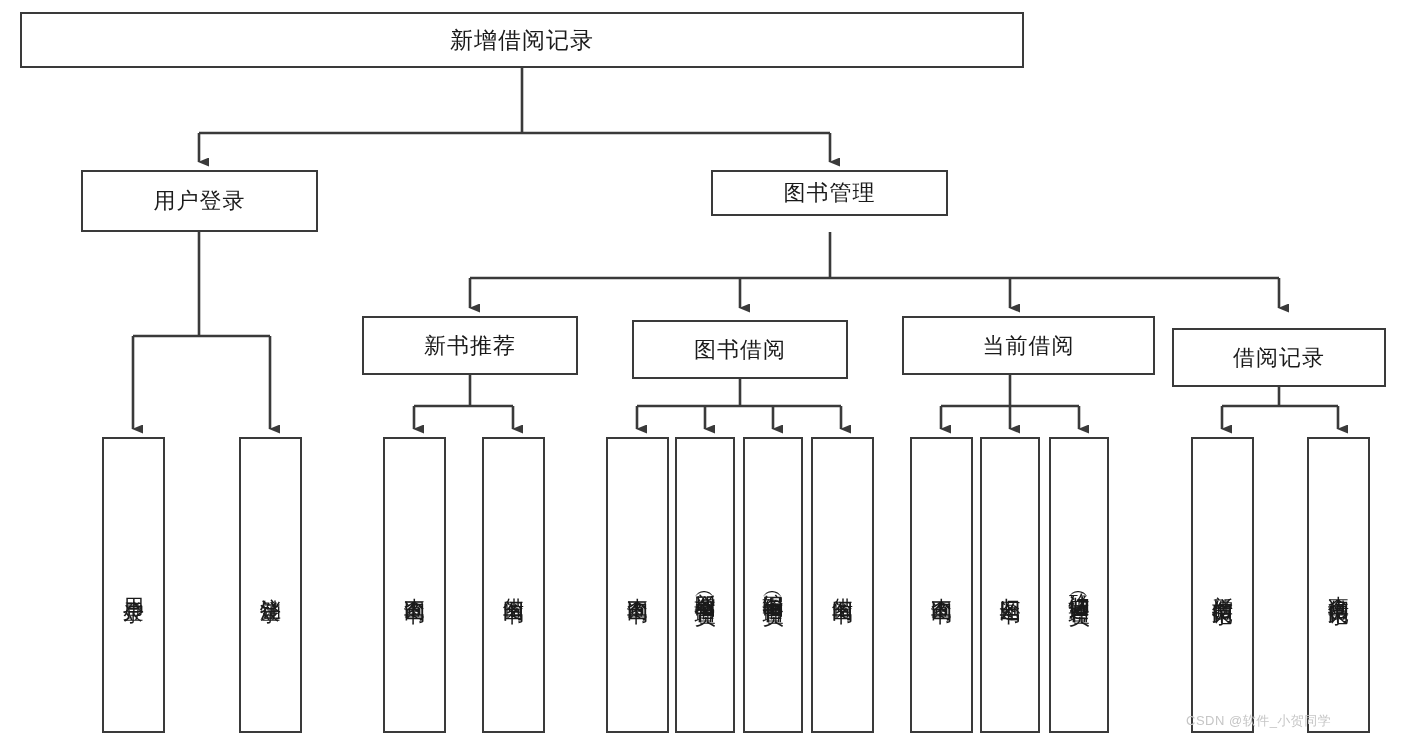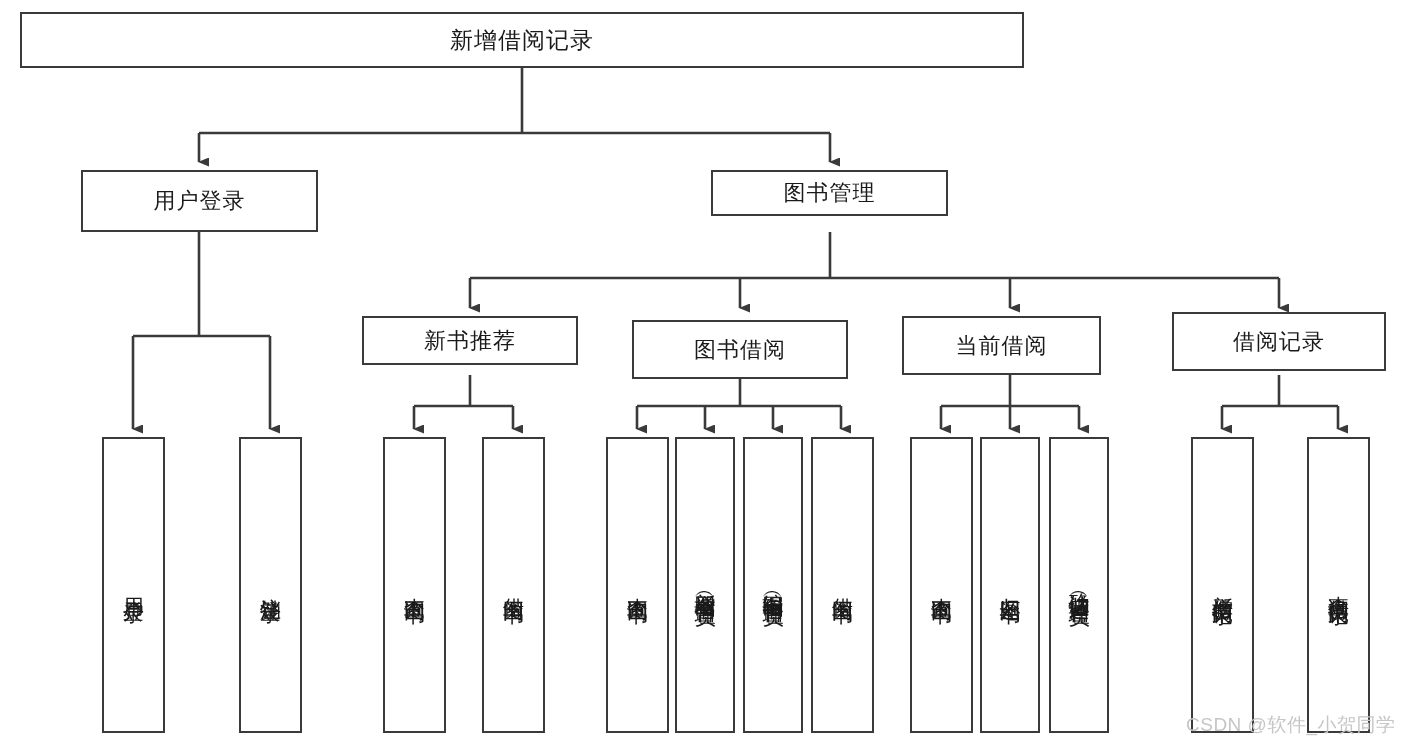--- a/index.html
+++ b/index.html
@@ -34,21 +34,21 @@
     line-height:1.05;
     letter-spacing:2px;
     white-space:normal;
     text-align:center;
     max-height:280px;
   }
   .node.root .lbl{font-size:23px;}
   .watermark{
     position:absolute;
     left:1186px;top:712px;
-    font-size:19px;
+    font-size:13px;
     color:#c6c6c6;
     letter-spacing:0.5px;
     white-space:nowrap;
     pointer-events:none;
   }
 </style>
 </head>
 <body>
 
 <div id="diagram-root">
@@ -107,30 +107,30 @@
     <span class="lbl">新增借阅记录</span>
   </div>
 
   <div class="node" style="left:81px;top:170px;width:237px;height:62px;">
     <span class="lbl">用户登录</span>
   </div>
   <div class="node" style="left:711px;top:170px;width:237px;height:46px;">
     <span class="lbl">图书管理</span>
   </div>
 
-  <div class="node" style="left:362px;top:316px;width:216px;height:49px;">
+  <div class="node" style="left:362px;top:316px;width:216px;height:59px;">
     <span class="lbl">新书推荐</span>
   </div>
   <div class="node" style="left:632px;top:320px;width:216px;height:59px;">
     <span class="lbl">图书借阅</span>
   </div>
-  <div class="node" style="left:902px;top:316px;width:199px;height:59px;">
+  <div class="node" style="left:902px;top:316px;width:253px;height:59px;">
     <span class="lbl">当前借阅</span>
   </div>
-  <div class="node" style="left:1172px;top:312px;width:214px;height:59px;">
+  <div class="node" style="left:1172px;top:328px;width:214px;height:59px;">
     <span class="lbl">借阅记录</span>
   </div>
 
   <div class="node vert" style="left:102px;top:437px;width:63px;height:296px;">
     <span class="lbl">用户登录</span>
   </div>
   <div class="node vert" style="left:239px;top:437px;width:63px;height:296px;">
     <span class="lbl">注销登录</span>
   </div>
 

